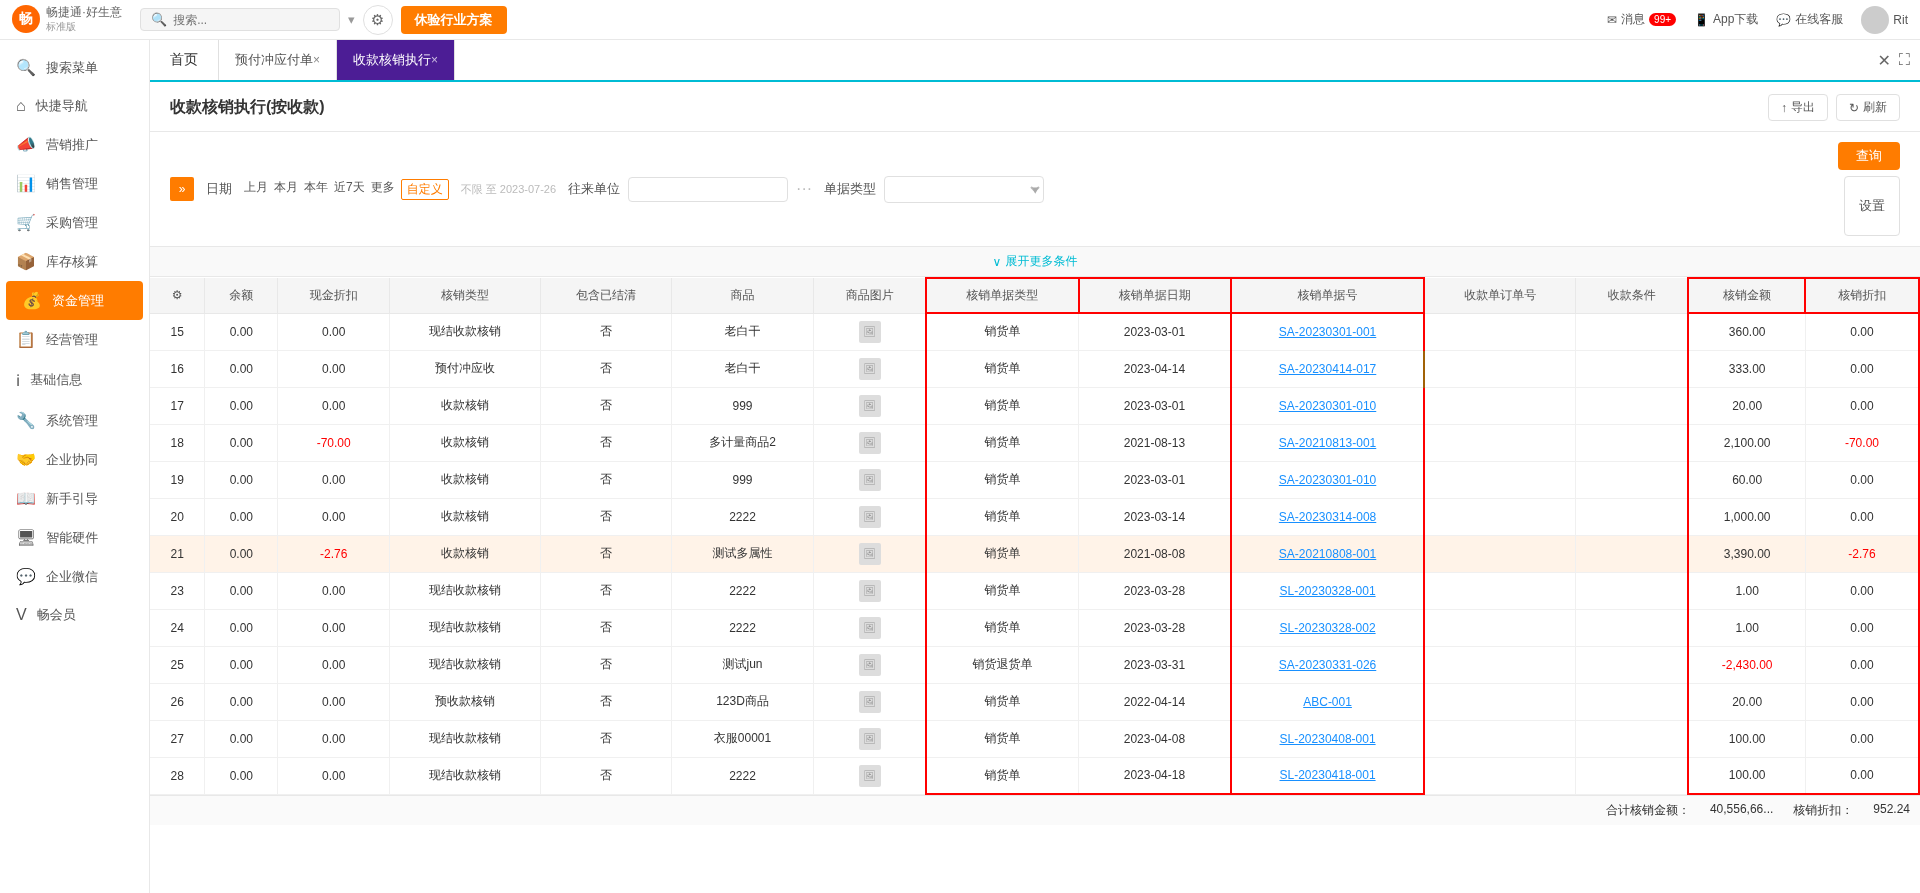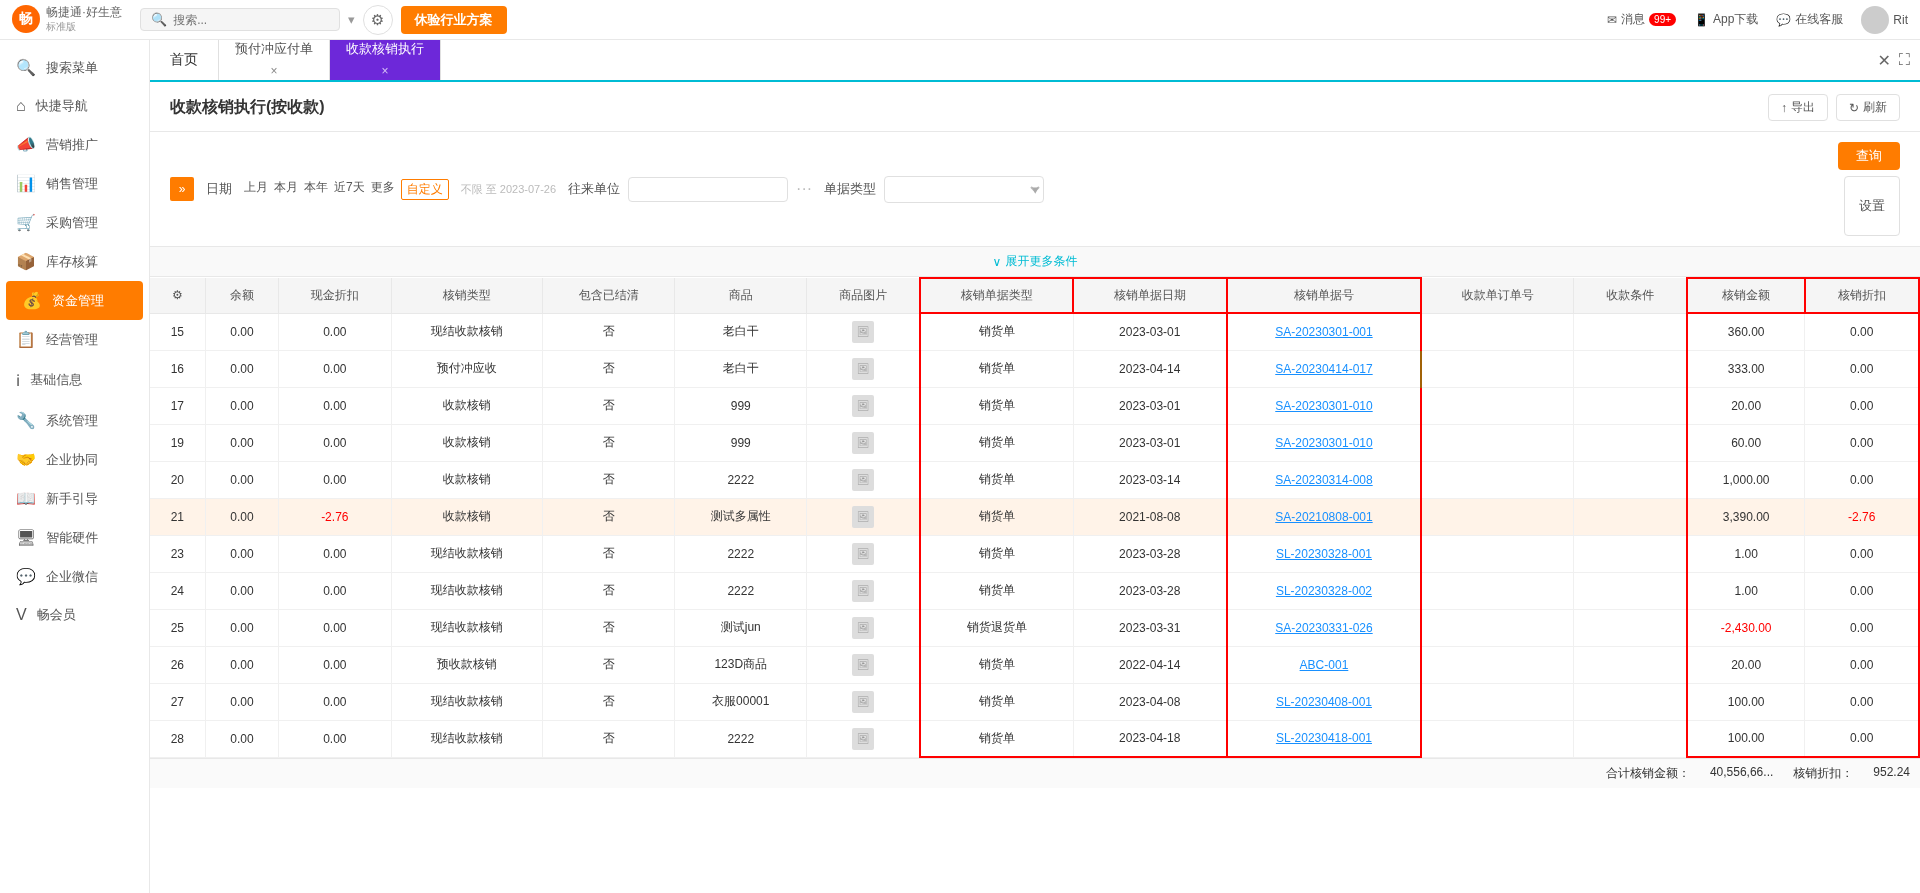--- a/index.html
+++ b/index.html
@@ -76,25 +76,25 @@
     
     .tab-bar {
       background: #fff; border-bottom: 2px solid #00bcd4;
       display: flex; align-items: stretch; height: 42px;
     }
     .tab-home {
       padding: 0 20px; display: flex; align-items: center;
       font-size: 14px; color: #333; cursor: pointer; border-right: 1px solid #e0e0e0;
     }
     .tab {
-      display: flex; align-items: center; gap: 6px;
+      display: flex; align-items: center; 
       padding: 0 16px; font-size: 13px; cursor: pointer;
-      border-right: 1px solid #e0e0e0; color: #555; flex-direction: column;
-    }
-    .tab.active { background: #6d28d9; color: #fff; }
+      border-right: 1px solid #e0e0e0; color: #555;
+    }
+    .tab.active { background: #4c1d95; color: #fff; }
     .tab-close { font-size: 12px; cursor: pointer; opacity: 0.7; }
     .tab-spacer { flex: 1; }
     .tab-bar-actions { display: flex; align-items: center; padding: 0 10px; gap: 8px; }
     .tab-bar-action { font-size: 16px; cursor: pointer; color: #666; }
 
     
     .page-content { flex: 1; overflow: hidden; padding: 0; background: #f0f0f0; display: flex; flex-direction: column; }
     .page-header {
       background: #fff; padding: 12px 20px 0 20px;
       border-bottom: 1px solid #e8e8e8;
@@ -439,20 +439,38 @@
                 </td>
       <td style="border-left:2px solid red;border-right:1px solid #f0f0f0;border-bottom:1px solid #f0f0f0;">销货单</td>
       <td style="border-right:2px solid red;border-bottom:1px solid #f0f0f0;">2023-03-01</td>
       <td style="border-left:2px solid red;border-right:2px solid red;border-bottom:1px solid #f0f0f0;"><span class="link-cell">SA-20230301-010</span></td>
       <td></td>
       <td></td>
       <td style="border-left:2px solid red;border-right:1px solid #f0f0f0;border-bottom:1px solid #f0f0f0;" class="">20.00</td>
       <td style="border-right:2px solid red;border-bottom:1px solid #f0f0f0;" class="">0.00</td>
     </tr>
               <tr>
+      <td>18</td>
+      <td>0.00</td>
+      <td class="negative">-70.00</td>
+      <td>收款核销</td>
+      <td>否</td>
+      <td>多计量商品2</td>
+      <td>
+                  <div style="width:22px;height:22px;background:#ddd;border-radius:2px;margin:auto;display:flex;align-items:center;justify-content:center;font-size:10px;color:#999;">🖼</div>
+                </td>
+      <td style="border-left:2px solid red;border-right:1px solid #f0f0f0;border-bottom:1px solid #f0f0f0;">销货单</td>
+      <td style="border-right:2px solid red;border-bottom:1px solid #f0f0f0;">2021-08-13</td>
+      <td style="border-left:2px solid red;border-right:2px solid red;border-bottom:1px solid #f0f0f0;"><span class="link-cell">SA-20210813-001</span></td>
+      <td></td>
+      <td></td>
+      <td style="border-left:2px solid red;border-right:1px solid #f0f0f0;border-bottom:1px solid #f0f0f0;" class="">2,100.00</td>
+      <td style="border-right:2px solid red;border-bottom:1px solid #f0f0f0;" class="negative">-70.00</td>
+    </tr>
+              <tr>
       <td>19</td>
       <td>0.00</td>
       <td class="">0.00</td>
       <td>收款核销</td>
       <td>否</td>
       <td>999</td>
       <td>
                   <div style="width:22px;height:22px;background:#ddd;border-radius:2px;margin:auto;display:flex;align-items:center;justify-content:center;font-size:10px;color:#999;">🖼</div>
                 </td>
       <td style="border-left:2px solid red;border-right:1px solid #f0f0f0;border-bottom:1px solid #f0f0f0;">销货单</td>

